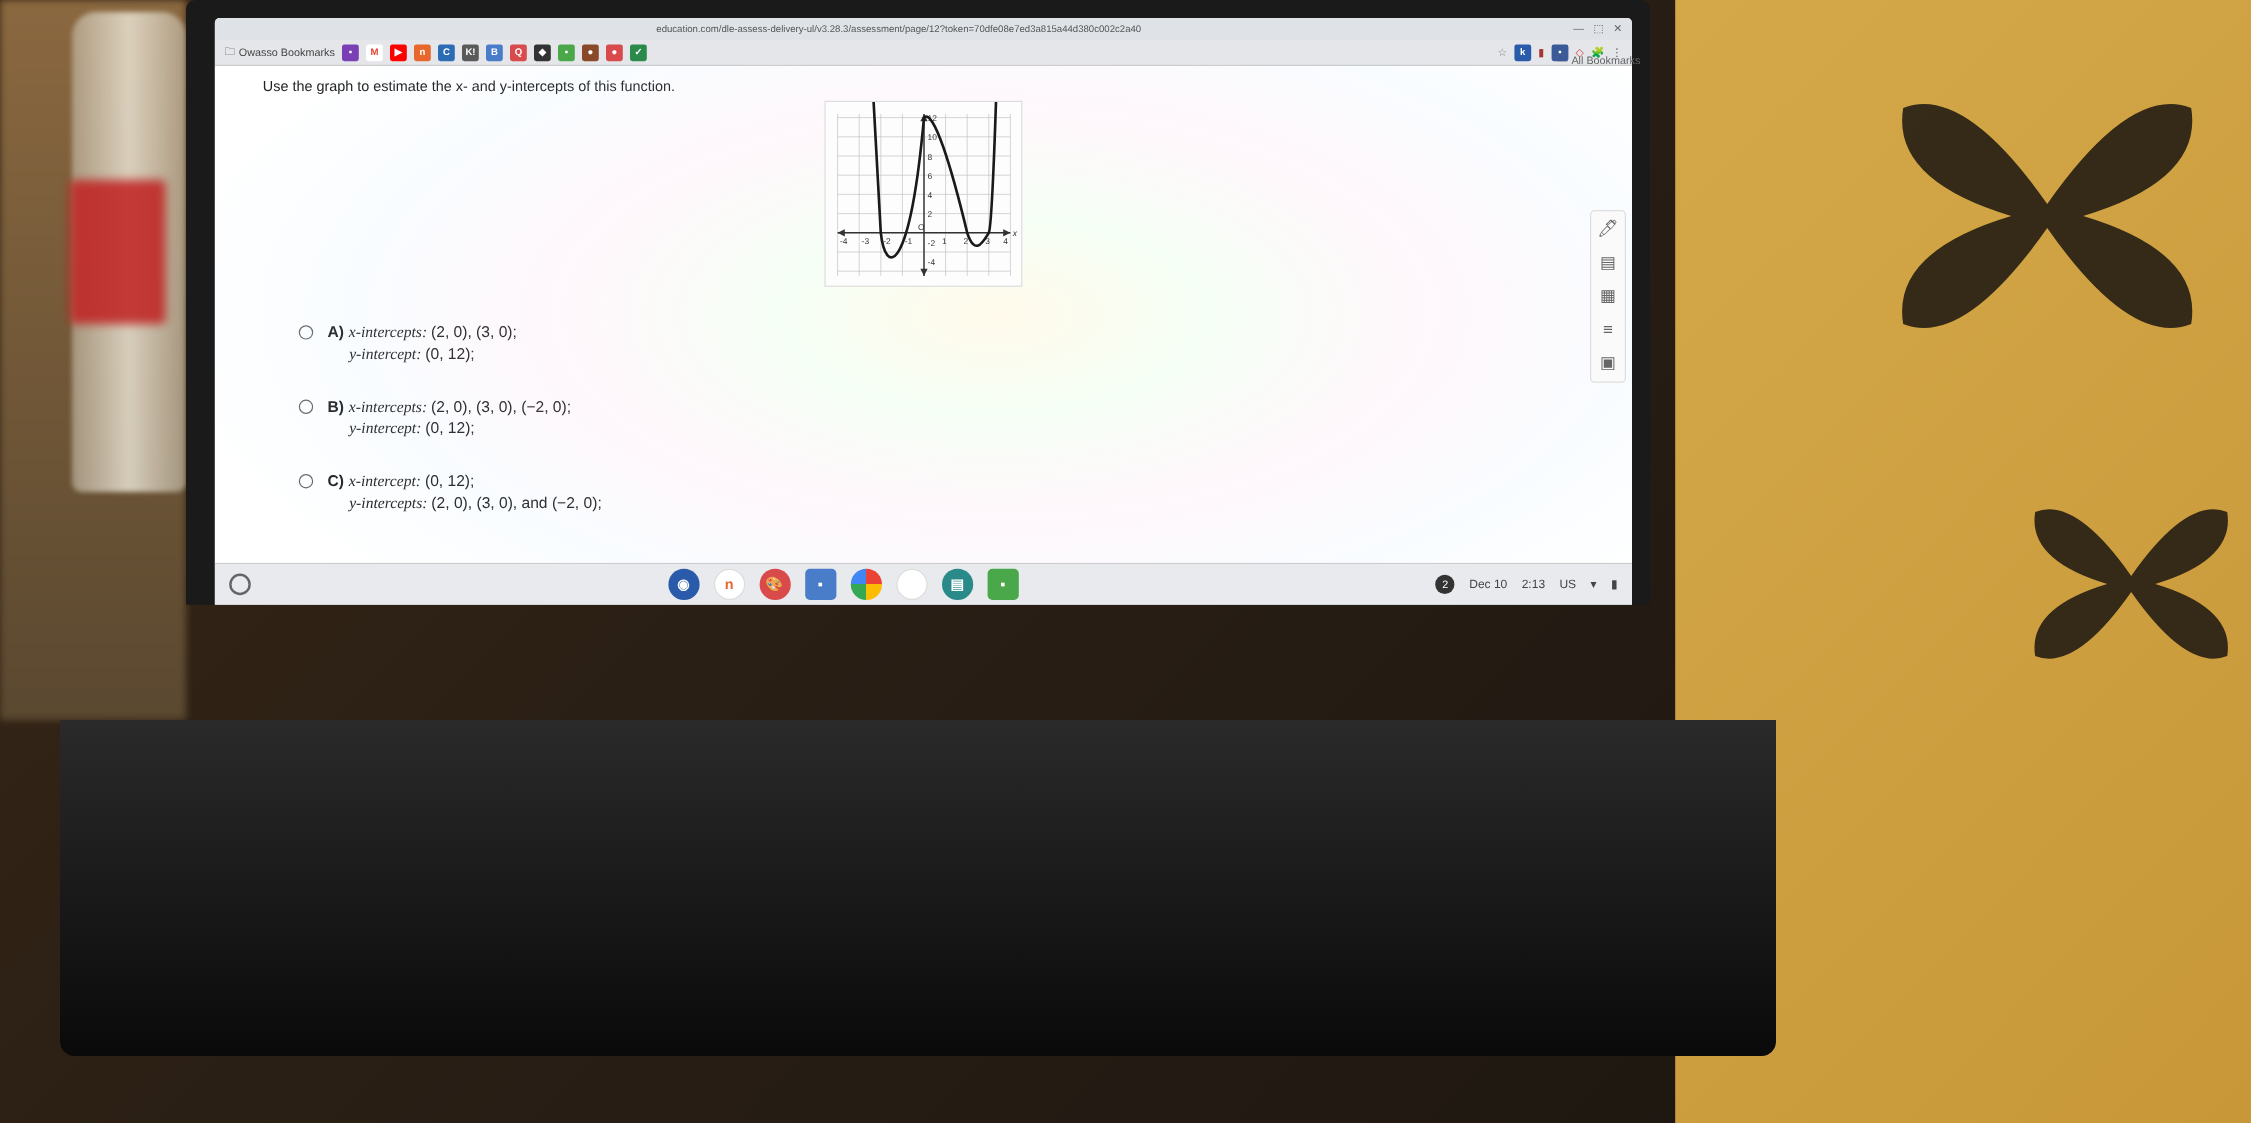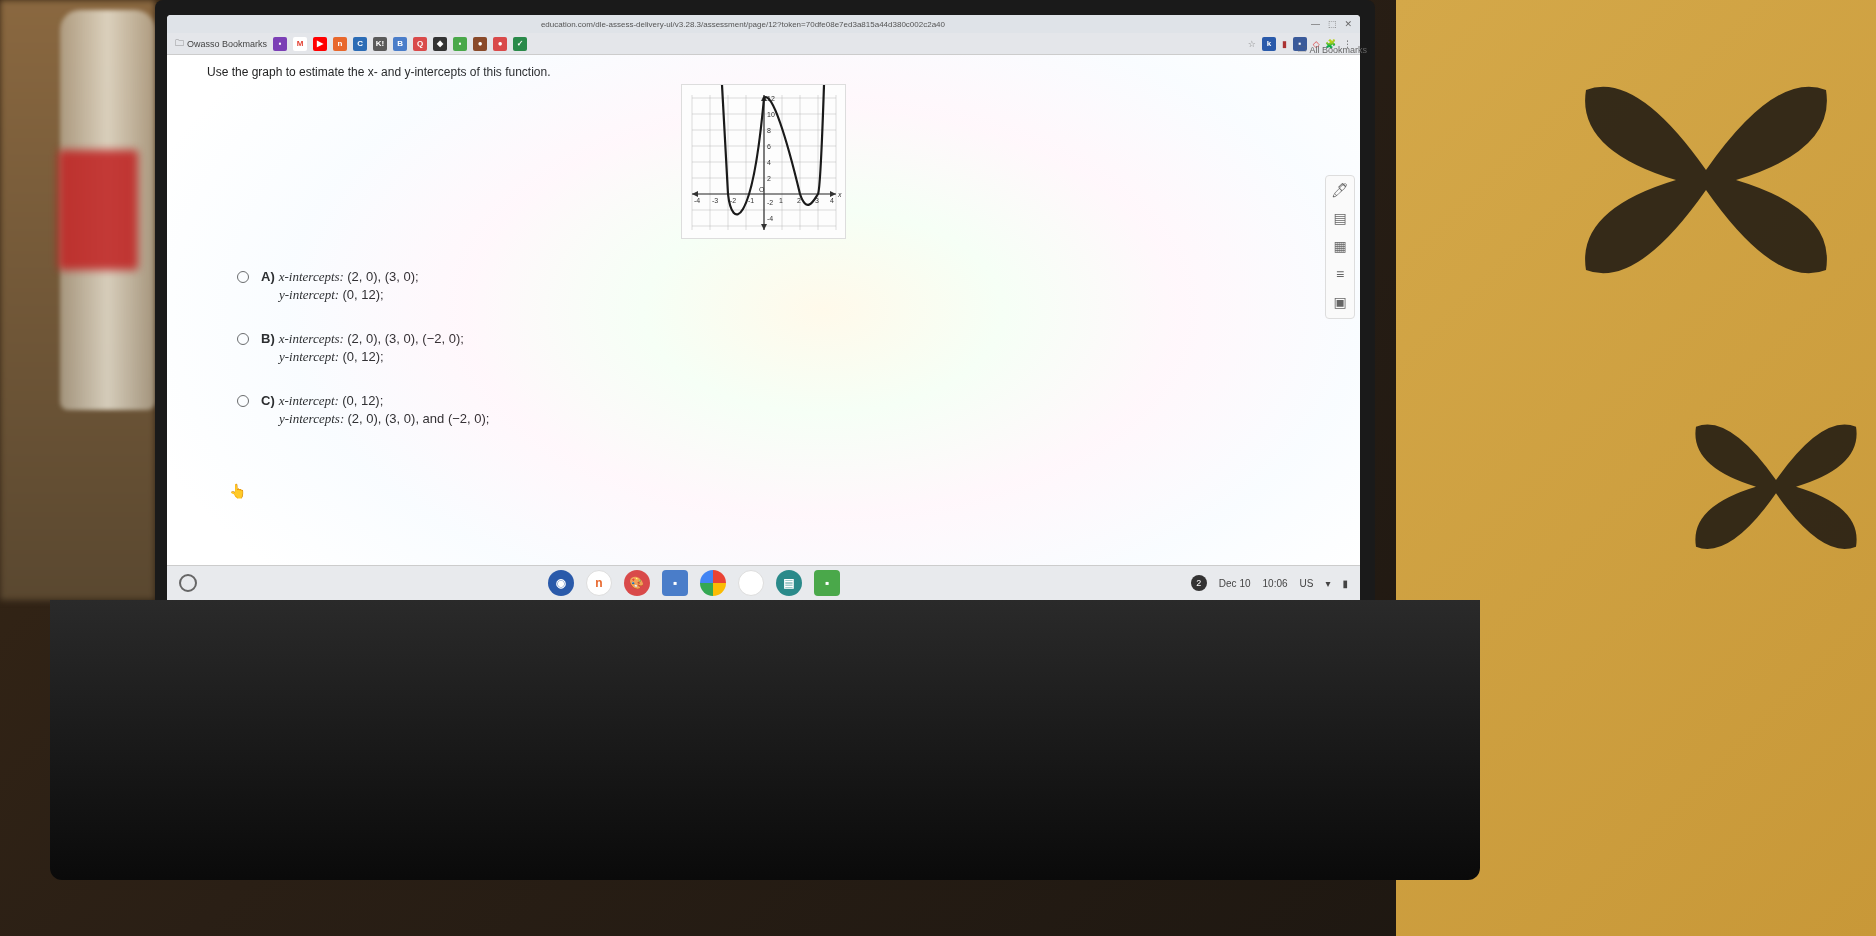--- a/index.html
+++ b/index.html
@@ -9,24 +9,24 @@
       font-family: Arial, sans-serif;
       background: linear-gradient(135deg, #3a2815 0%, #2a1f15 40%, #1a1510 100%);
       overflow: hidden;
       position: relative;
     }
     .laptop-frame {
       position: absolute;
       left: 155px;
       top: 0;
       width: 1220px;
-      height: 600px;
+      height: 504px;
       background: #1a1a1a;
       border-radius: 8px 8px 0 0;
-      padding: 15px 15px 0 12px;
+      padding: 15px 15px 0 24px;
     }
     .screen {
       width: 100%;
       height: 100%;
       background: #e8e8e8;
       border-radius: 4px 4px 0 0;
       overflow: hidden;
       display: flex;
       flex-direction: column;
     }
@@ -437,21 +437,21 @@
         <div class="task-icon" style="background:#d94a4a">🎨</div>
         <div class="task-icon" style="background:#4a7dc9;border-radius:4px">▪</div>
         <div class="task-icon" style="background:conic-gradient(#ea4335 0deg 90deg,#fbbc04 90deg 180deg,#34a853 180deg 270deg,#4285f4 270deg 360deg)"></div>
         <div class="task-icon" style="background:#fff;border:1px solid #ddd">✦</div>
         <div class="task-icon" style="background:#2a8a8a">▤</div>
         <div class="task-icon" style="background:#4aa84a;border-radius:4px">▪</div>
       </div>
       <div class="taskbar-right">
         <div class="notif-badge">2</div>
         <span>Dec 10</span>
-        <span>10:06</span>
+        <span>2:13</span>
         <span>US</span>
         <span>▾</span>
         <span>▮</span>
       </div>
     </div>
 
   </div>
 </div>
 
 <div class="laptop-base"></div>

